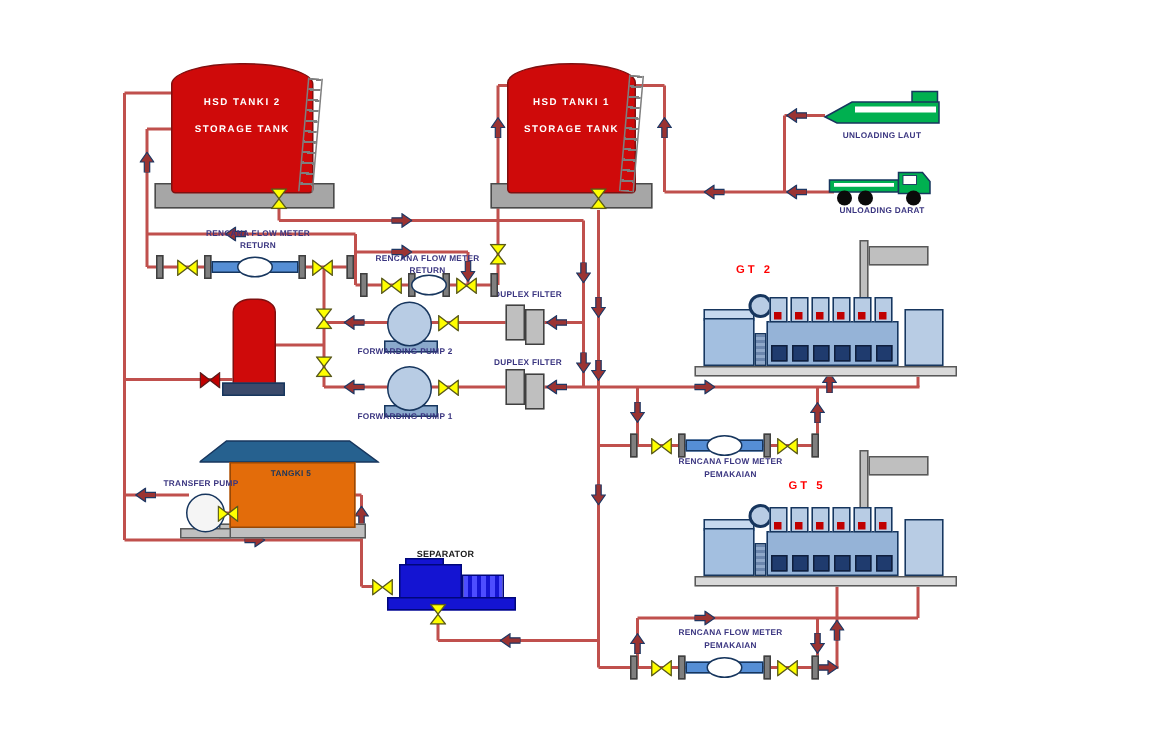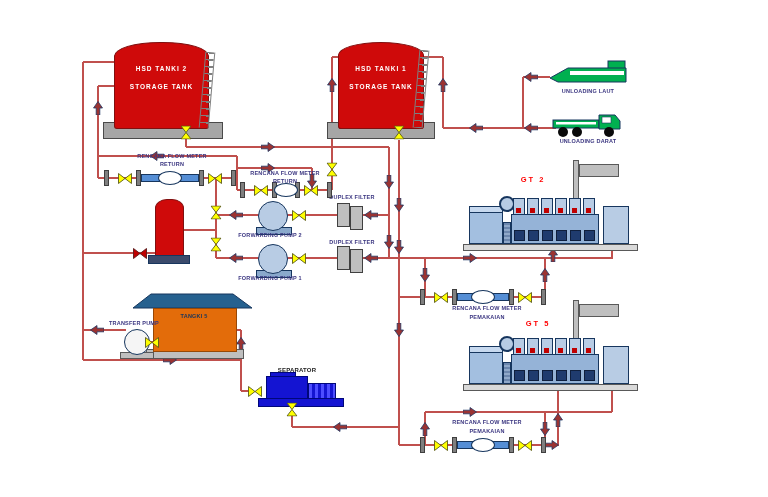--- a/index.html
+++ b/index.html
@@ -306,21 +306,21 @@
       <div style="position: absolute; left: 95px; top: 16px; width: 5px; height: 5px; background: rgb(192, 0, 0);"></div>
       <div style="position: absolute; left: 93px; top: 38px; width: 11px; height: 11px; background: rgb(31, 59, 110); border: 1px solid rgb(15, 31, 61); box-sizing: border-box;"></div>
       <div style="position: absolute; left: 106px; top: 6px; width: 12px; height: 17px; background: rgb(184, 204, 228); border: 1px solid rgb(23, 54, 94); box-sizing: border-box;"></div>
       <div style="position: absolute; left: 109px; top: 16px; width: 5px; height: 5px; background: rgb(192, 0, 0);"></div>
       <div style="position: absolute; left: 107px; top: 38px; width: 11px; height: 11px; background: rgb(31, 59, 110); border: 1px solid rgb(15, 31, 61); box-sizing: border-box;"></div>
       <div style="position: absolute; left: 120px; top: 6px; width: 12px; height: 17px; background: rgb(184, 204, 228); border: 1px solid rgb(23, 54, 94); box-sizing: border-box;"></div>
       <div style="position: absolute; left: 123px; top: 16px; width: 5px; height: 5px; background: rgb(192, 0, 0);"></div>
       <div style="position: absolute; left: 121px; top: 38px; width: 11px; height: 11px; background: rgb(31, 59, 110); border: 1px solid rgb(15, 31, 61); box-sizing: border-box;"></div>
       <div style="position: absolute; left: 140px; top: 14px; width: 26px; height: 38px; background: rgb(184, 204, 228); border: 1px solid rgb(23, 54, 94); box-sizing: border-box;"></div>
     </div>
-  <div class="lbl red" style="left:533px;top:176px">GT 2</div>
+  <div class="lbl red" style="left:503px;top:176px">GT 2</div>
 
   <div class="genset" id="gt1" style="left:463px;top:332px">
       <div style="position: absolute; left: 110px; top: -32px; width: 6px; height: 40px; background: rgb(191, 191, 191); border: 1px solid rgb(89, 89, 89); box-sizing: border-box;"></div>
       <div style="position: absolute; left: 116px; top: -28px; width: 40px; height: 13px; background: rgb(191, 191, 191); border: 1px solid rgb(89, 89, 89); box-sizing: border-box;"></div>
       <div style="position: absolute; left: 0px; top: 52px; width: 175px; height: 7px; background: rgb(217, 217, 217); border: 1px solid rgb(89, 89, 89); box-sizing: border-box;"></div>
       <div style="position: absolute; left: 6px; top: 14px; width: 34px; height: 8px; background: rgb(199, 217, 239); border: 1px solid rgb(23, 54, 94); box-sizing: border-box;"></div>
       <div style="position: absolute; left: 6px; top: 20px; width: 34px; height: 32px; background: rgb(163, 191, 224); border: 1px solid rgb(23, 54, 94); box-sizing: border-box;"></div>
       <div style="position: absolute; left: 40px; top: 30px; width: 8px; height: 22px; background: repeating-linear-gradient(rgb(107, 134, 173) 0px, rgb(107, 134, 173) 2px, rgb(143, 168, 201) 2px, rgb(143, 168, 201) 4px); border: 1px solid rgb(23, 54, 94); box-sizing: border-box;"></div>
       <div style="position: absolute; left: 36px; top: 4px; width: 16px; height: 16px; background: rgb(184, 204, 228); border: 2px solid rgb(23, 54, 94); border-radius: 50%; box-sizing: border-box;"></div>
       <div style="position: absolute; left: 48px; top: 22px; width: 88px; height: 30px; background: rgb(149, 179, 215); border: 1px solid rgb(23, 54, 94); box-sizing: border-box;"></div>

